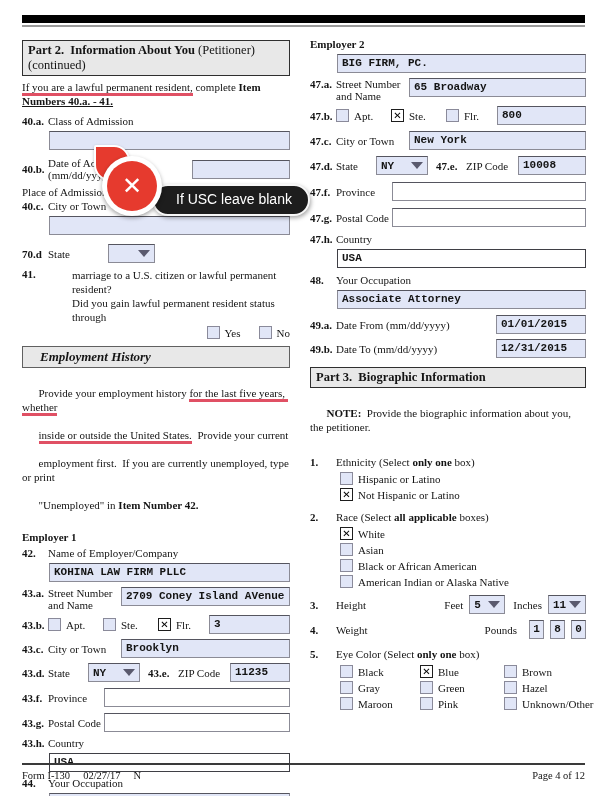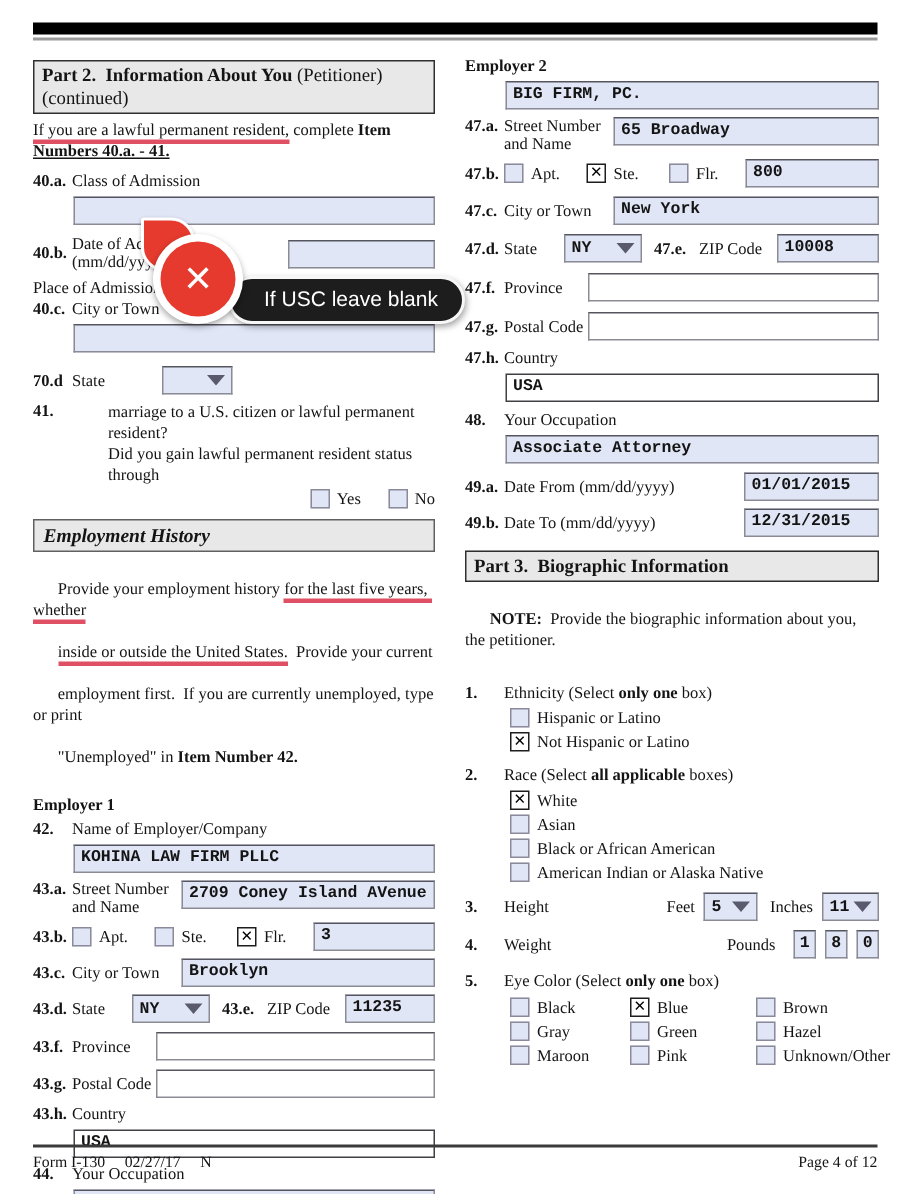--- a/index.html
+++ b/index.html
@@ -15,21 +15,21 @@
   
   .col { position:absolute; }
   .col-left  { left:22px;  top:40px; width:268px; }
   .col-right { left:310px; top:38px; width:276px; }
 
   .b { font-weight:bold; }
   .pre { white-space:pre-wrap; }
   .para { line-height:14px; margin-top:4px; }
 
   .part-hd { background:#e8e8e8; border:1px solid #2f2f2f; padding:2px 5px; font-size:12.5px; line-height:15px; }
-  .emp-hd  { background:#e8e8e8; border:1px solid #606060; padding:2px 6px; font-size:13px; font-weight:bold; font-style:italic; margin-top:7px; }
+  .emp-hd  { background:#e8e8e8; border:1px solid #606060; padding:2px 17px; font-size:13px; font-weight:bold; font-style:italic; margin-top:7px; }
 
   .u-red { border-bottom:3px solid #e05064; }
   .u-blk { text-decoration:underline; }
 
   .plain { margin-top:5px; }
   .sub-hd { margin-top:5px; }
 
   .blk { margin-top:6px; }
   .lbl-row { line-height:14px; }
   .num { font-weight:bold; display:inline-block; width:26px; flex:none; }

